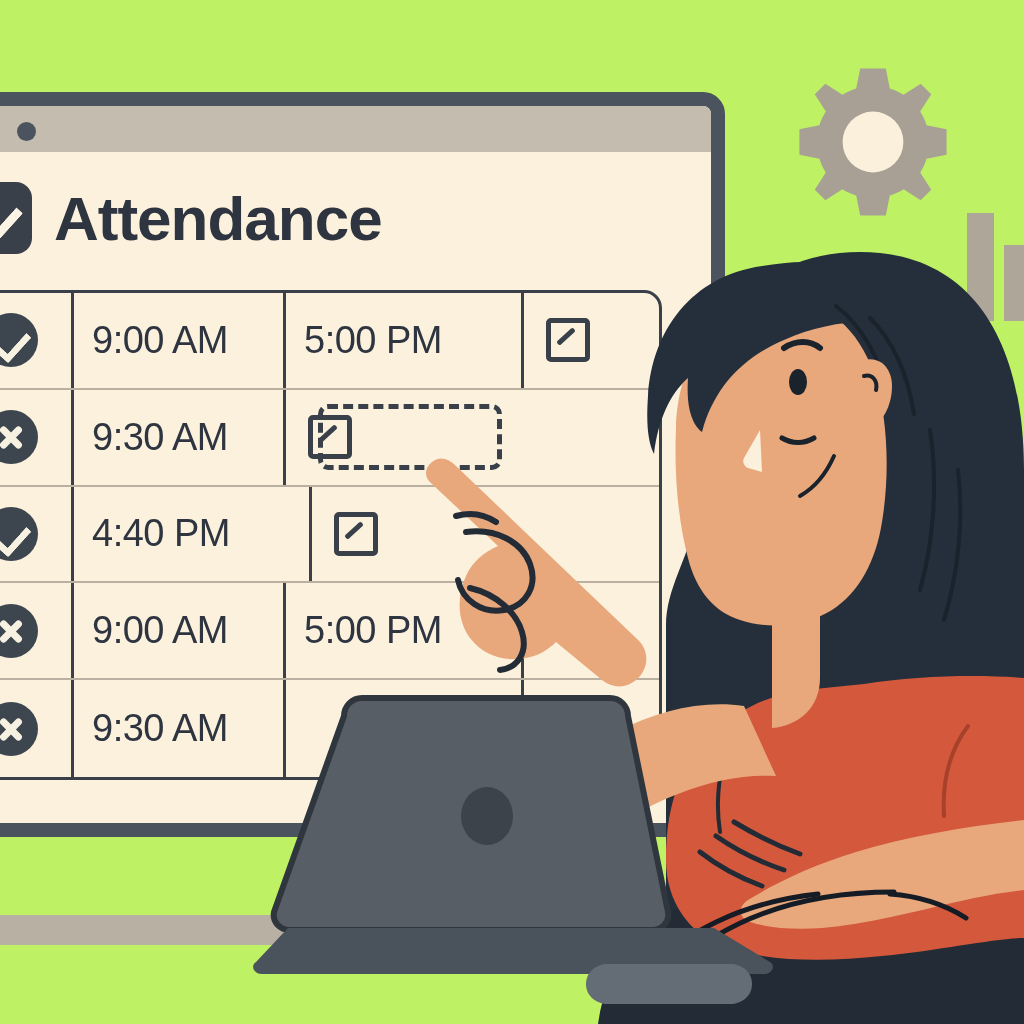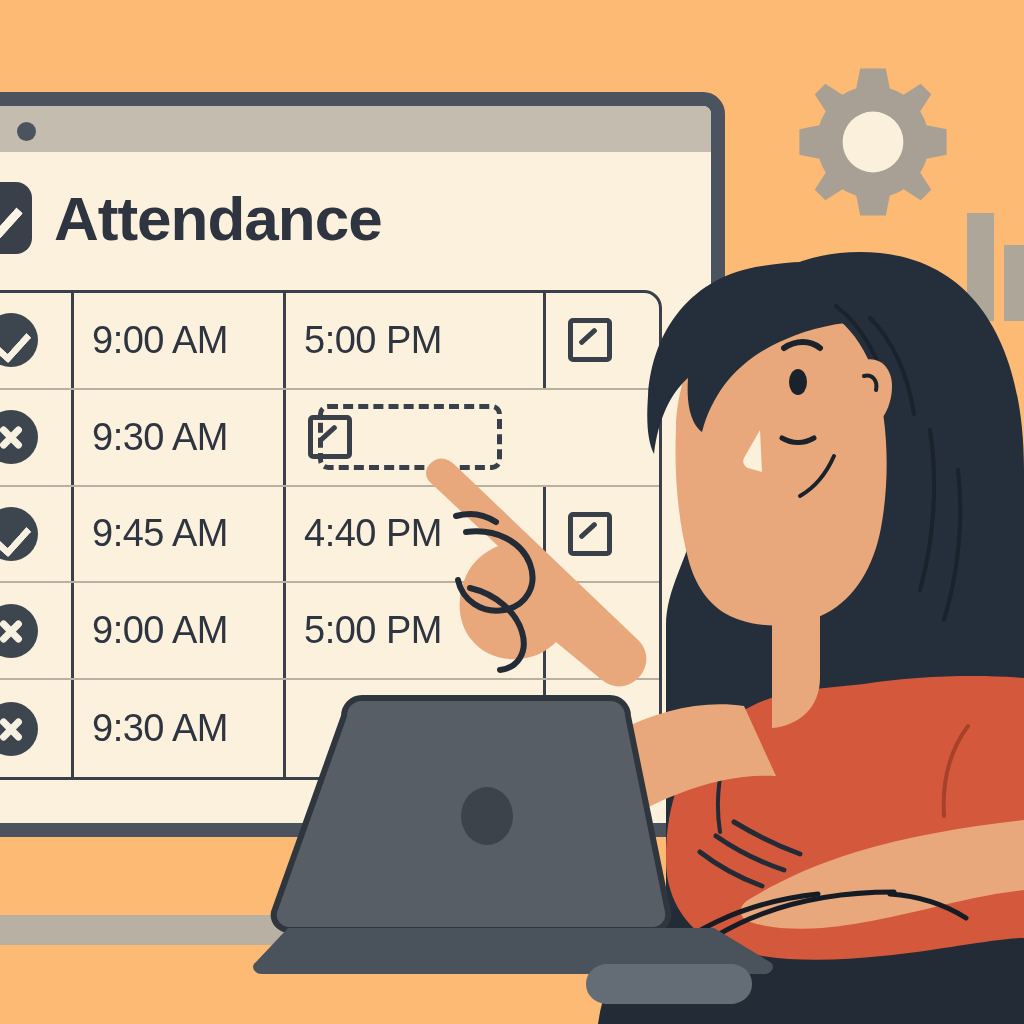--- a/index.html
+++ b/index.html
@@ -5,21 +5,21 @@
   html, body {
     margin: 0;
     padding: 0;
     background: #faf0dc;
   }
   #stage {
     position: relative;
     width: 1024px;
     height: 1024px;
     overflow: hidden;
-    background: #fdba74;
+    background: #bef264;
     font-family: "Liberation Sans", sans-serif;
   }
 
   
   .gear-wrap {
     position: absolute;
     left: 793px;
     top: 62px;
     width: 160px;
     height: 160px;
@@ -133,21 +133,21 @@
     width: 212px;
     flex: none;
     border-left: 3px solid #39404a;
     height: 100%;
     display: flex;
     align-items: center;
     padding-left: 18px;
     box-sizing: border-box;
   }
   .c-out {
-    width: 260px;
+    width: 238px;
     flex: none;
     border-left: 3px solid #39404a;
     height: 100%;
     display: flex;
     align-items: center;
     padding-left: 18px;
     box-sizing: border-box;
   }
   .c-act {
     flex: 1;
@@ -305,23 +305,20 @@
       </div>
       <div class="c-act">
         <div class="edit-ico"></div>
       </div>
     </div>
 
     <div class="row">
       <div class="c-status">
         <div class="st ok"></div>
       </div>
-      <div class="c-in">
-        <span class="time">9:45 AM</span>
-      </div>
       <div class="c-out">
         <span class="time">4:40 PM</span>
       </div>
       <div class="c-act">
         <div class="edit-ico"></div>
       </div>
     </div>
 
     <div class="row">
       <div class="c-status">

